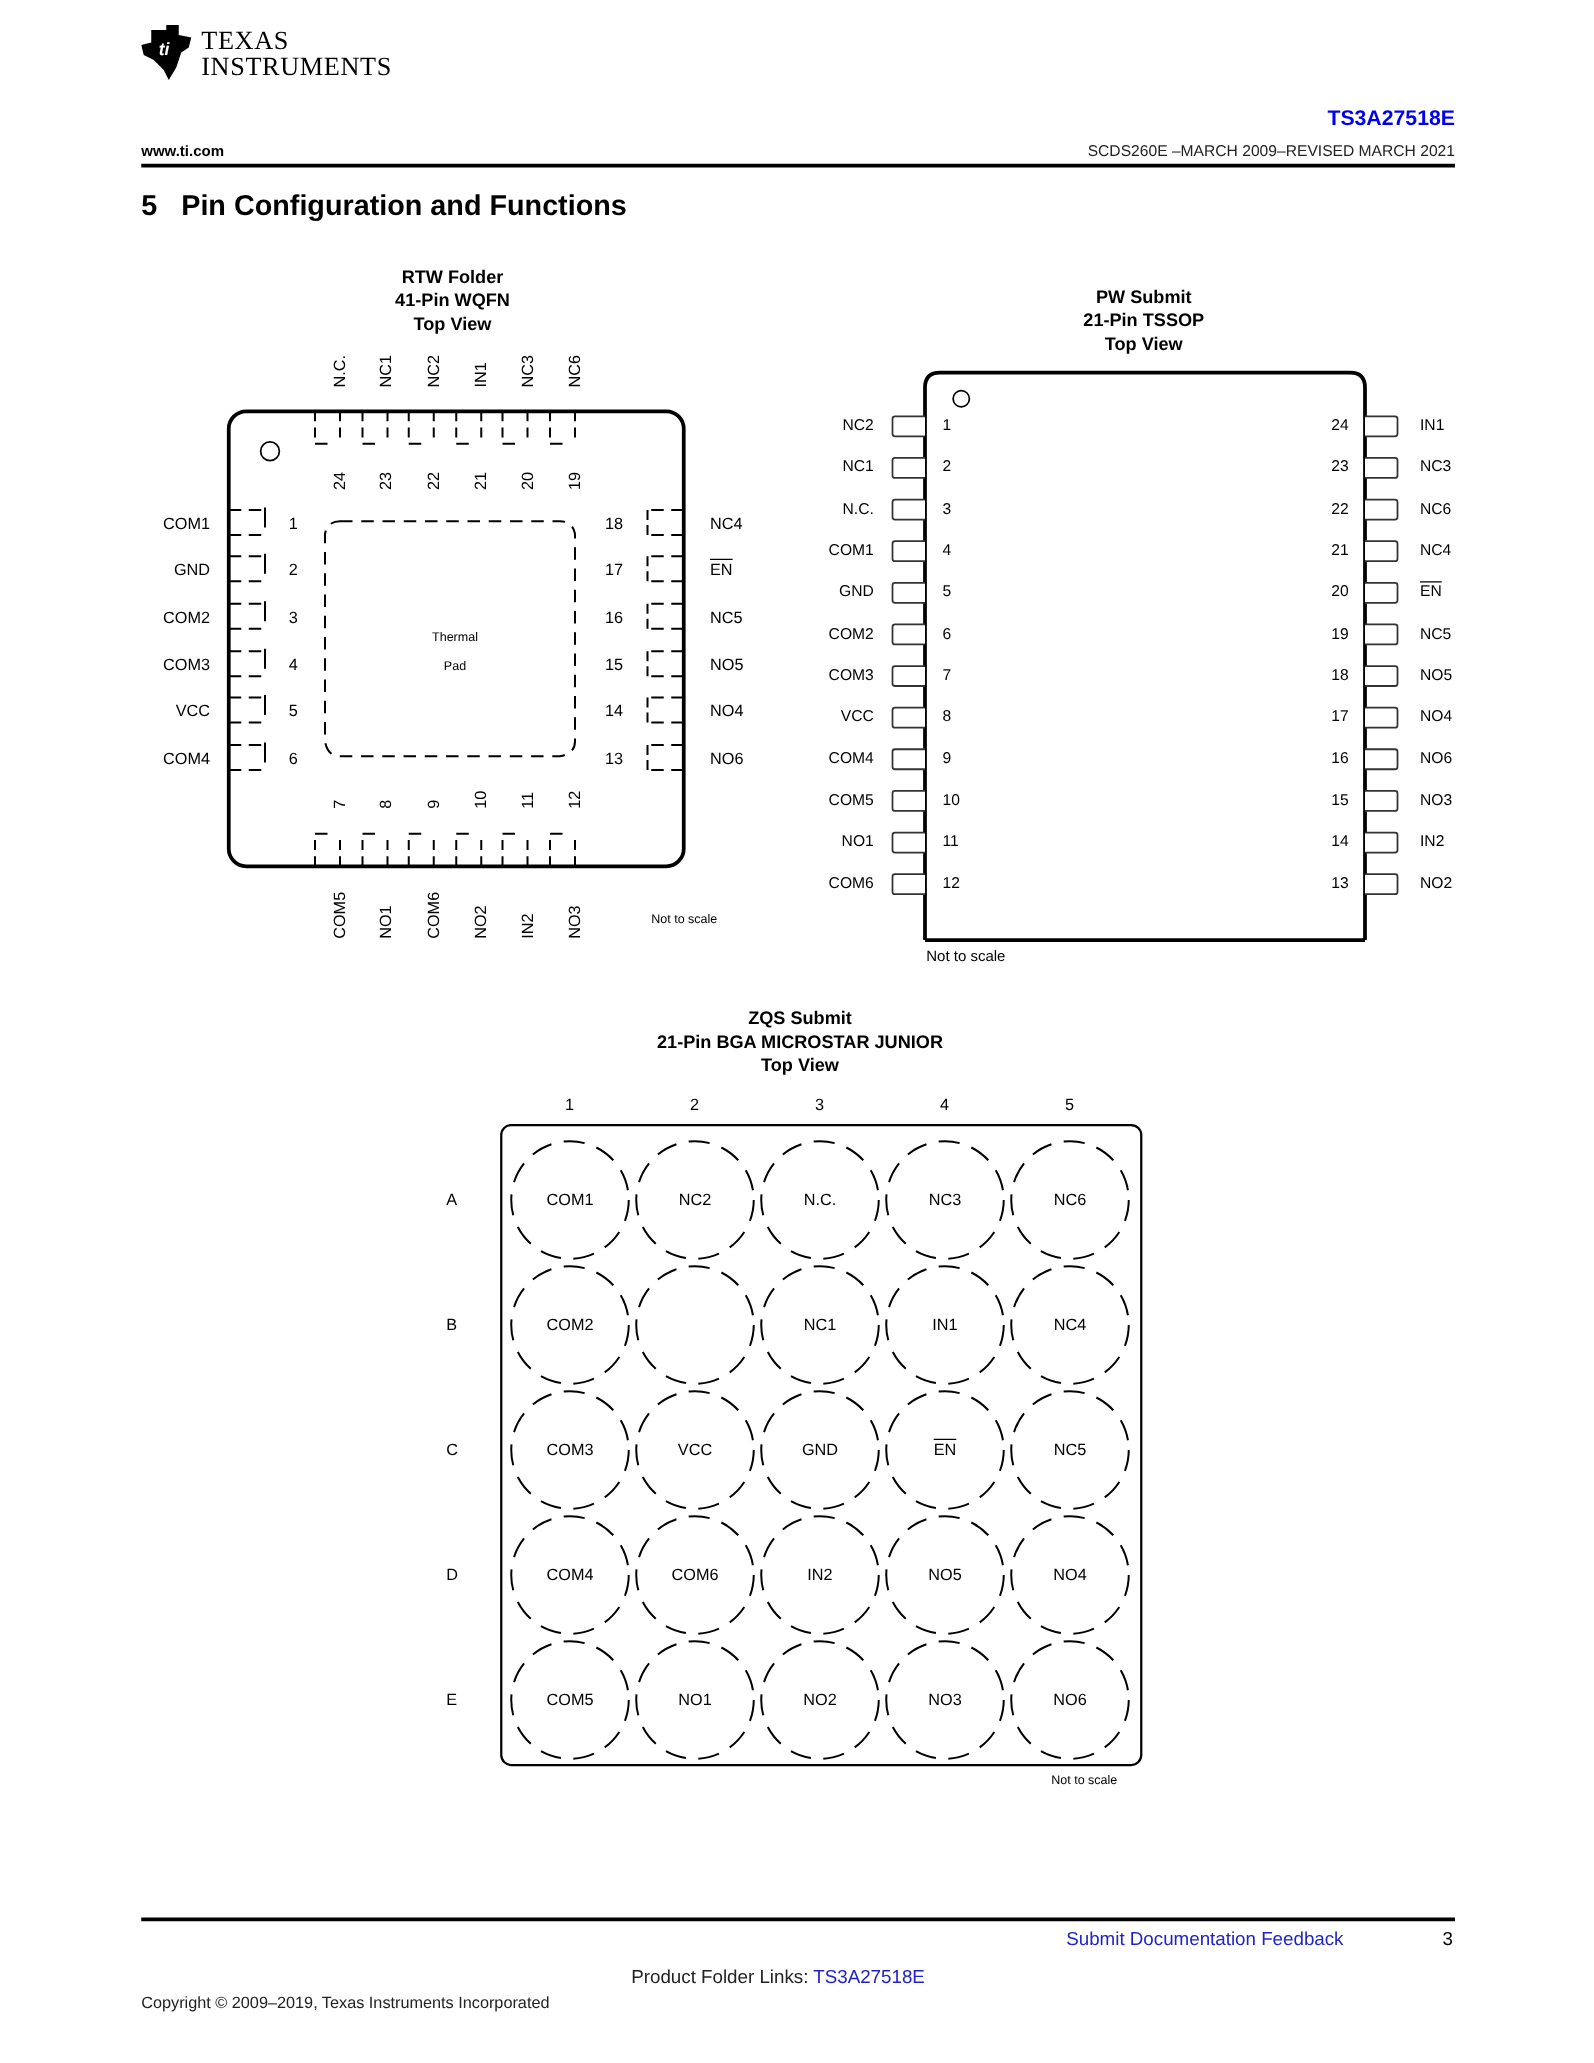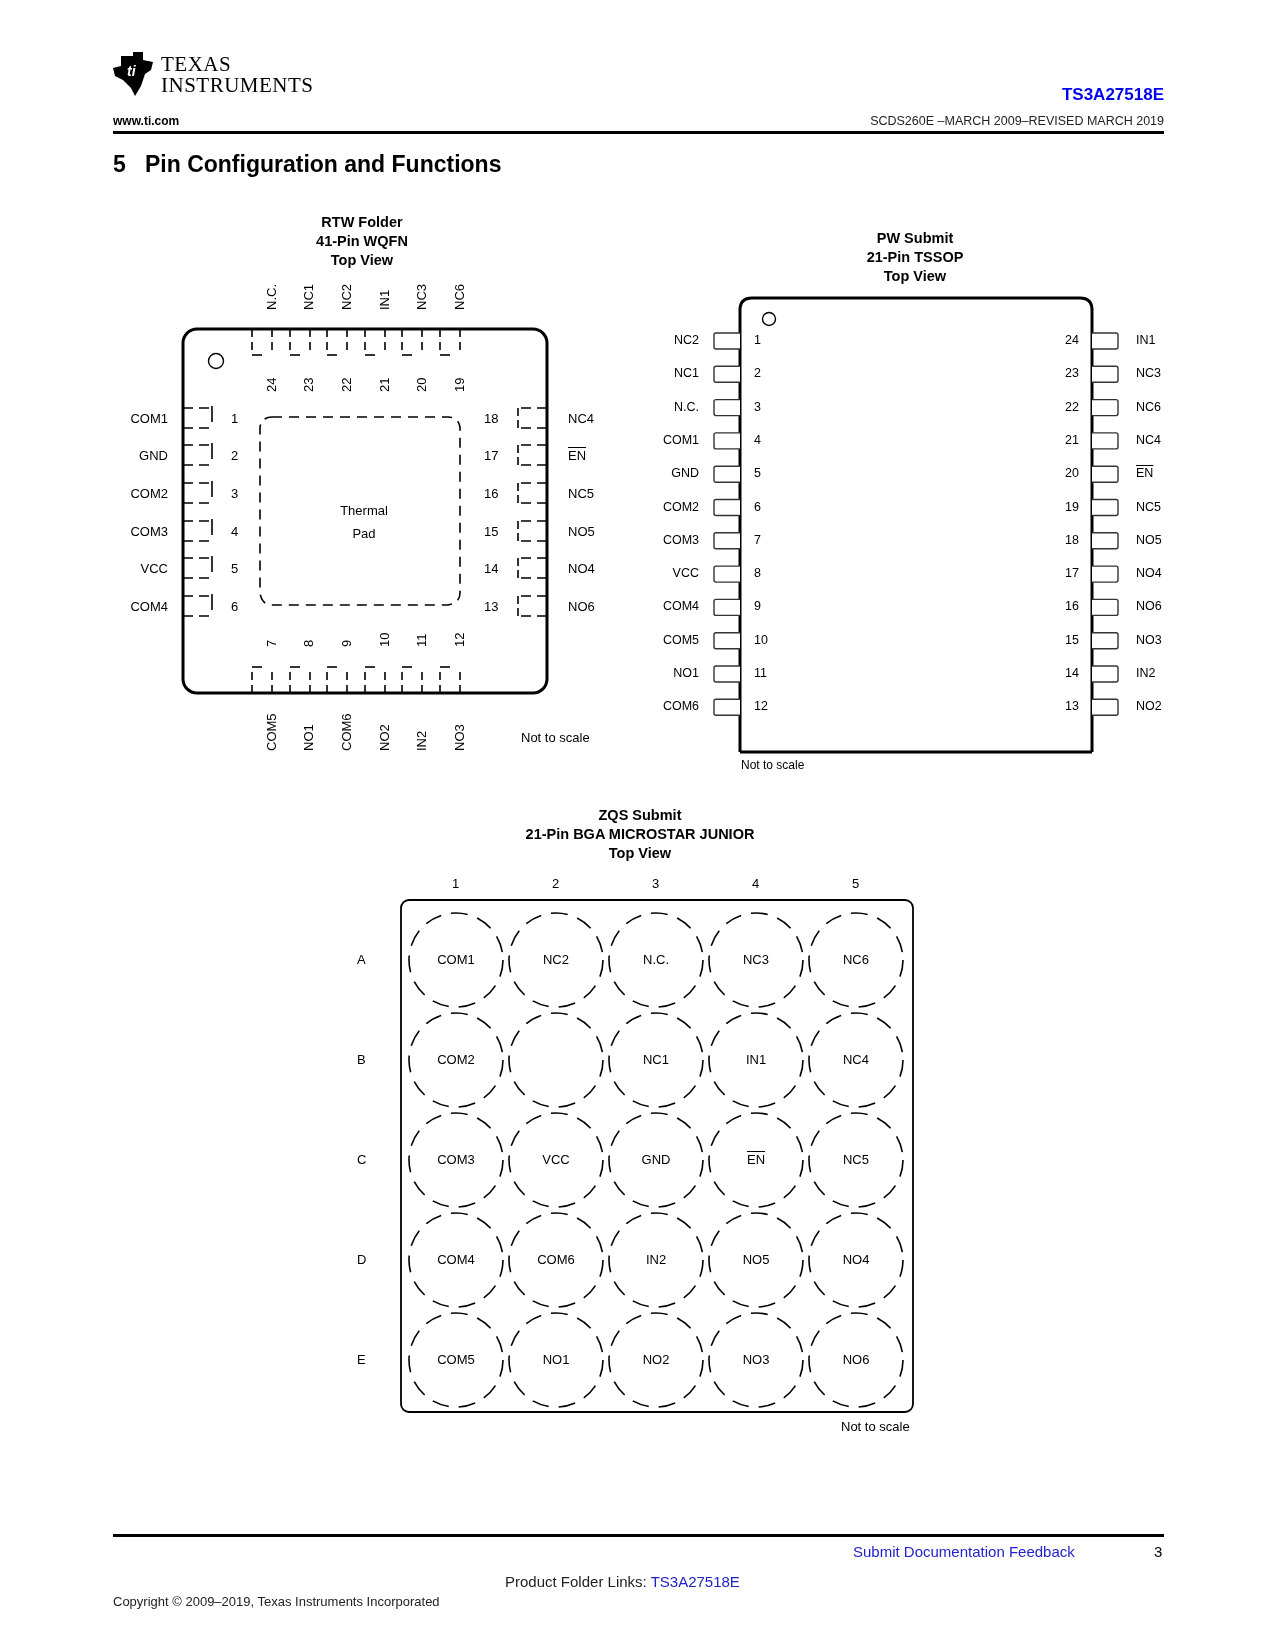--- a/index.html
+++ b/index.html
@@ -1,29 +1,29 @@
 <!DOCTYPE html>
 <html><head>
 <meta charset="utf-8">
 <style>
   html, body { margin:0; padding:0; background:#fff; }
   body { width:1275px; height:1650px; position:relative; overflow:hidden;
          font-family:"Liberation Sans", sans-serif; color:#000; }
   .abs { position:absolute; }
-  .logo { left:113px; top:52px; width:200px; height:50px; }
+  .logo { left:113px; top:20px; width:200px; height:50px; }
   .logo-text { position:absolute; left:48px; top:2px; font-family:"Liberation Serif", serif;
                font-size:21px; line-height:21px; letter-spacing:0.5px; }
   .part-num { right:111px; top:85px; font-weight:bold; font-size:17px; color:#0000ee; }
   .url { left:113px; top:114px; font-weight:bold; font-size:12px; }
   .docrev { right:111px; top:114px; font-size:12.5px; color:#222; }
   .rule-top { left:113px; top:131px; width:1051px; height:3px; background:#000; }
   .section-title { left:113px; top:151px; font-weight:bold; font-size:23px; }
   .pkg-title { font-weight:bold; font-size:14.5px; text-align:center; line-height:19px; }
   .lbl { font-size:13px; white-space:nowrap; }
-  .small { font-size:13px; }
+  .small { font-size:10px; }
   .overbar { text-decoration:overline; }
   .rule-bottom { left:113px; top:1534px; width:1051px; height:3px; background:#000; }
   .copyright { left:113px; top:1546px; font-size:13px; color:#222;margin-top:48px; }
   .feedback { left:853px; top:1543px; font-size:15px; color:#2222cc; }
   .pagenum { left:1154px; top:1543px; font-size:15px; }
   .folder { left:505px; top:1573px; font-size:15px; color:#222; }
   .folder a { color:#2222cc; text-decoration:none; }
   svg text { font-family:"Liberation Sans", sans-serif; }
 </style>
 </head>
@@ -34,21 +34,21 @@
     <path d="M8 4 L20 4 L20 0 L30 0 L30 8 L40 10 L38 18 L32 22 L28 34 L22 44 L18 36 L10 28 L2 24 L0 16 L8 14 Z" fill="#000"></path>
     <text x="14" y="24" font-size="14" font-style="italic" font-weight="bold" fill="#fff">ti</text>
   </svg>
   <div class="logo-text">
     <div style="text-transform:uppercase;font-variant:small-caps;">Texas</div>
     <div style="text-transform:uppercase;">Instruments</div>
   </div>
 </div>
 <div class="abs part-num">TS3A27518E</div>
 <div class="abs url">www.ti.com</div>
-<div class="abs docrev">SCDS260E –MARCH 2009–REVISED MARCH 2019</div>
+<div class="abs docrev">SCDS260E –MARCH 2009–REVISED MARCH 2021</div>
 <div class="abs rule-top"></div>
 
 <div class="abs section-title">
   <span>5</span>&nbsp;&nbsp;
   <span>Pin Configuration and Functions</span>
 </div>
 
 <div class="abs pkg-title" style="left:262px; top:213px; width:200px;">
   <div>RTW Folder</div>
   <div>41-Pin WQFN</div>

